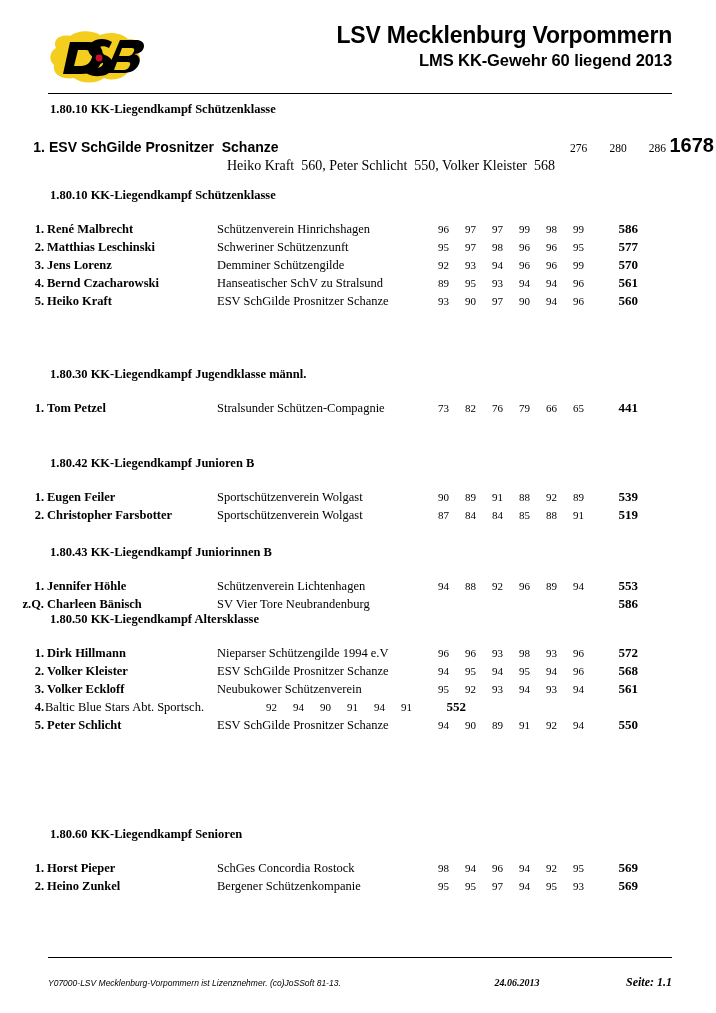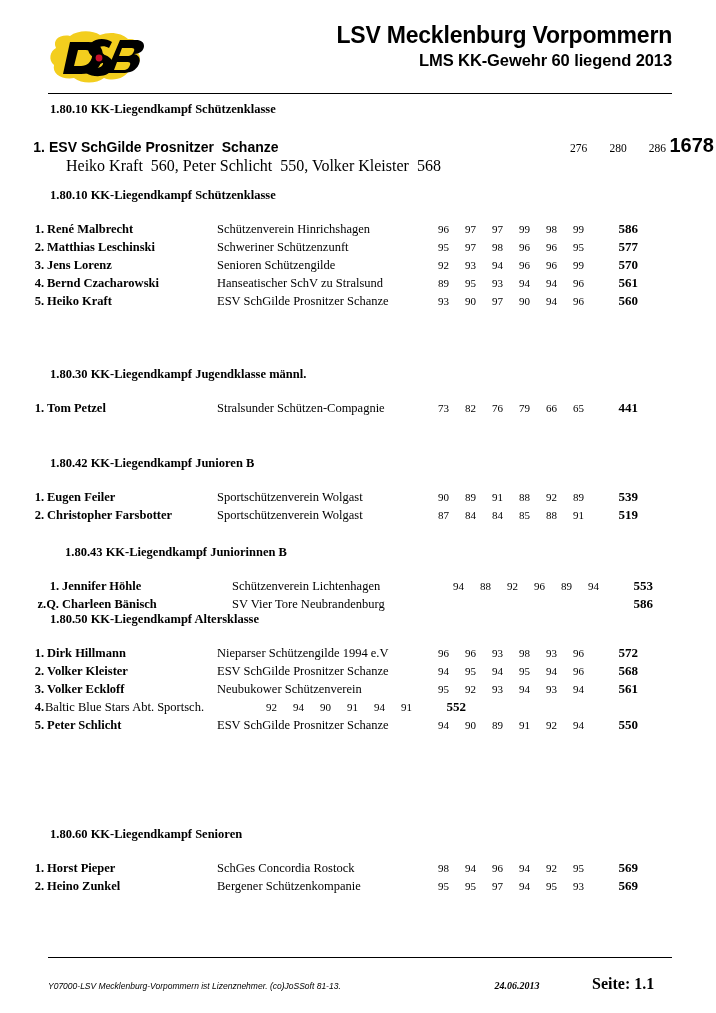--- a/index.html
+++ b/index.html
@@ -189,23 +189,24 @@
     flex: 0 0 48px;
     text-align: right;
     font-family: "Liberation Sans", "DejaVu Sans", sans-serif;
     font-weight: bold;
     font-size: 20px;
     padding-right: 2px;
   }
   .team-members {
     margin-left: 66px;
     font-family: "Liberation Serif", "DejaVu Serif", serif;
-    font-size: 16px;
+    font-size: 14px;
     line-height: 17px;
     white-space: pre;
+    text-align: center;
   }
 
   
   .rule-bottom {
     position: absolute;
     left: 48px;
     top: 957px;
     width: 624px;
     height: 1px;
     background: #000;
@@ -228,23 +229,25 @@
   .footer-date {
     flex: 0 0 150px;
     text-align: center;
     font-family: "Liberation Serif", "DejaVu Serif", serif;
     font-style: italic;
     font-weight: bold;
     font-size: 10px;
   }
   .footer-page {
     flex: 0 0 80px;
-    font-family: "Liberation Serif", "DejaVu Serif", serif;
-    font-weight: bold;
-    font-size: 16px;
+    text-align: right;
+    font-family: "Liberation Serif", "DejaVu Serif", serif;
+    font-style: italic;
+    font-weight: bold;
+    font-size: 12px;
   }
 </style>
 </head>
 <body>
 
 <div class="page">
 
   <div class="header">
 
     <div class="logo">
@@ -323,21 +326,21 @@
               <span>98</span>
               <span>96</span>
               <span>96</span>
               <span>95</span>
             </div>
             <div class="total">577</div>
           </div>
           <div class="row">
             <div class="rank">3.</div>
             <div class="name">Jens Lorenz</div>
-            <div class="club">Senioren Schützengilde</div>
+            <div class="club">Demminer Schützengilde</div>
             <div class="scores">
               <span>92</span>
               <span>93</span>
               <span>94</span>
               <span>96</span>
               <span>96</span>
               <span>99</span>
             </div>
             <div class="total">570</div>
           </div>
@@ -416,21 +419,21 @@
               <span>84</span>
               <span>84</span>
               <span>85</span>
               <span>88</span>
               <span>91</span>
             </div>
             <div class="total">519</div>
           </div>
         </div>
       </div>
-      <div class="section" style="position: absolute; left: 15px; top: 445px; width: 568px;">
+      <div class="section" style="position: absolute; left: 0px; top: 445px; width: 568px;">
         <div class="section-title">1.80.43 KK-Liegendkampf Juniorinnen B</div>
         <div class="rows" style="margin-top: 17px;">
           <div class="row">
             <div class="rank">1.</div>
             <div class="name">Jennifer Höhle</div>
             <div class="club">Schützenverein Lichtenhagen</div>
             <div class="scores">
               <span>94</span>
               <span>88</span>
               <span>92</span>

